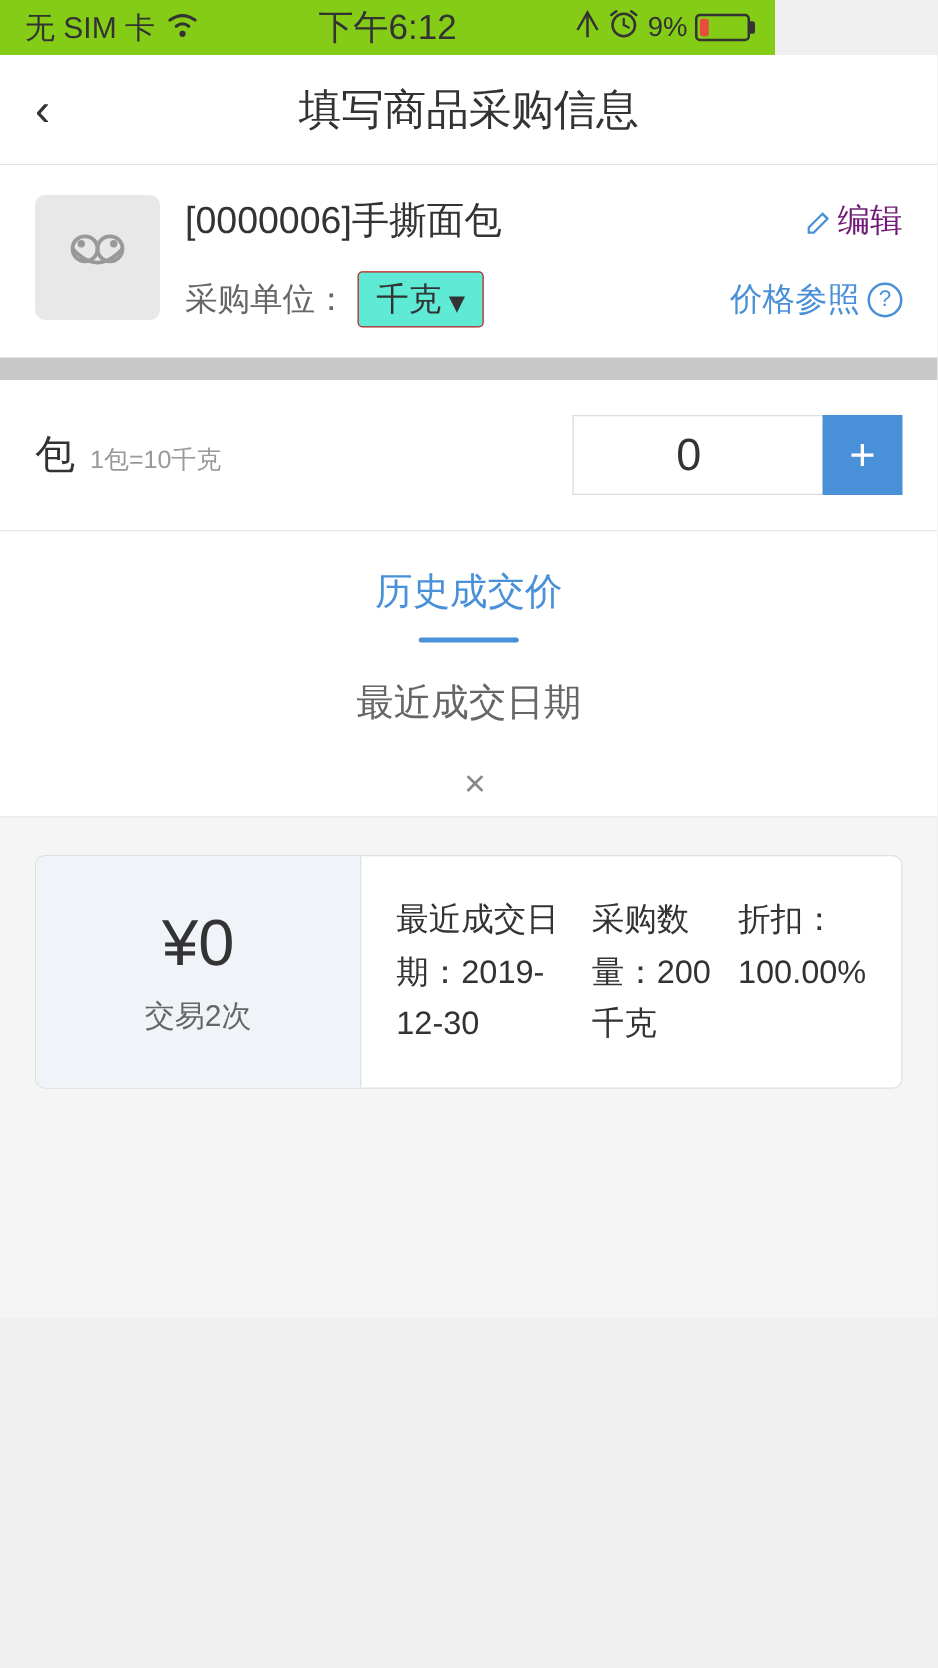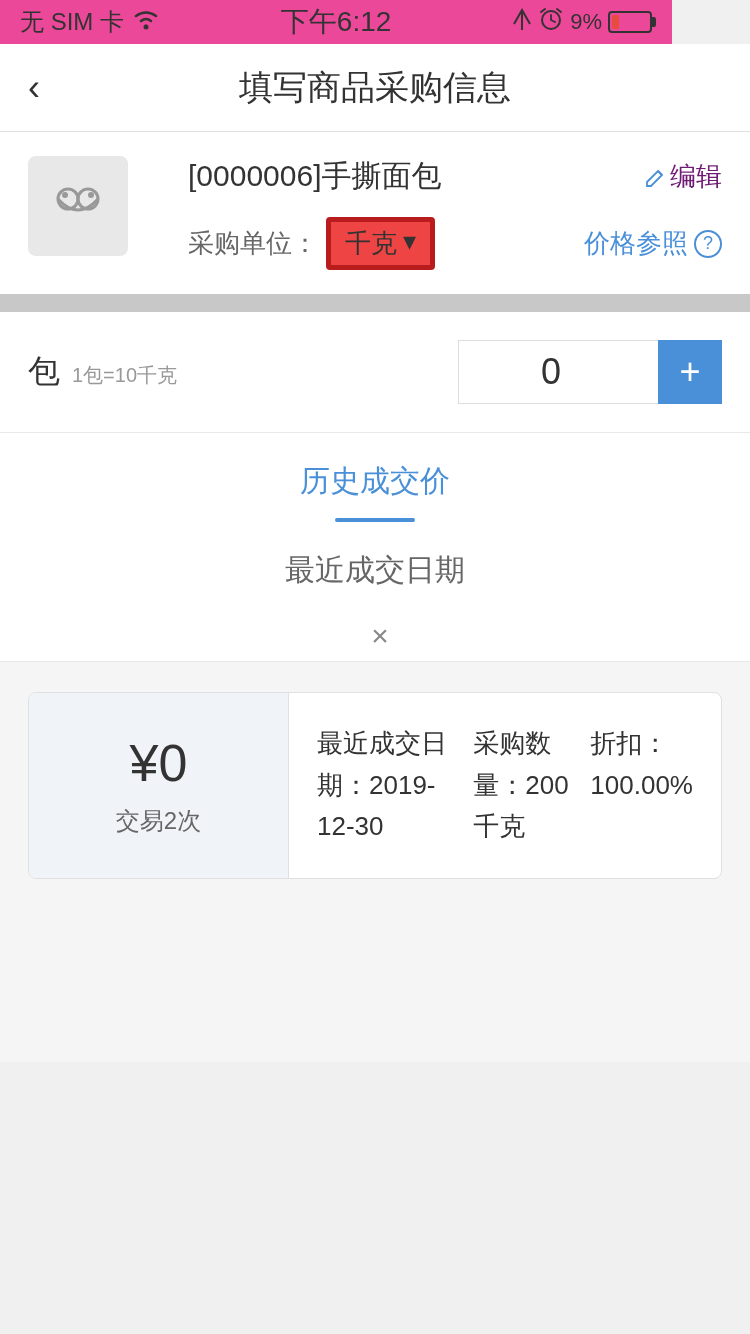--- a/index.html
+++ b/index.html
@@ -7,23 +7,23 @@
     body {
       width: 750px;
       min-height: 1334px;
       font-family: -apple-system, "PingFang SC", "Helvetica Neue", Arial, sans-serif;
       background: #f0f0f0;
       overflow-x: hidden;
     }
 
     
     .status-bar {
-      width: 672px;
+      width: 620px;
       height: 44px;
-      background: #ec4899;
+      background: #84cc16;
       display: flex;
       align-items: center;
       justify-content: space-between;
       padding: 0 20px;
       font-size: 24px;
       color: #333;
     }
     .status-left { display: flex; align-items: center; gap: 8px; }
     .status-center { font-size: 28px; font-weight: 500; }
     .status-right { display: flex; align-items: center; gap: 6px; font-size: 22px; }
@@ -94,21 +94,20 @@
       background: #e8e8e8;
       border-radius: 8px;
       display: flex;
       align-items: center;
       justify-content: center;
       flex-shrink: 0;
       overflow: hidden;
     }
     .product-info {
       flex: 1;
-      margin-left: 40px;
     }
     .product-name-row {
       display: flex;
       align-items: center;
       justify-content: space-between;
       margin-bottom: 20px;
     }
     .product-name {
       font-size: 30px;
       color: #333;
@@ -126,29 +125,29 @@
       display: flex;
       align-items: center;
       justify-content: space-between;
     }
     .unit-label {
       font-size: 26px;
       color: #666;
     }
     .unit-select {
       display: inline-flex;
-      align-items: flex-start;
-      border: 5px solid #b91c1c;
+      align-items: flex-end;
+      border: 1px solid #b91c1c;
       border-radius: 4px;
       padding: 4px 14px;
       font-size: 26px;
       color: #333;
       gap: 6px;
       margin-left: 8px;
-      background: #ef4444;
+      background: #5eead4;
     }
     .price-ref {
       font-size: 26px;
       color: #4a90d9;
       display: flex;
       align-items: center;
       gap: 6px;
       cursor: pointer;
     }
     .price-ref-circle {

